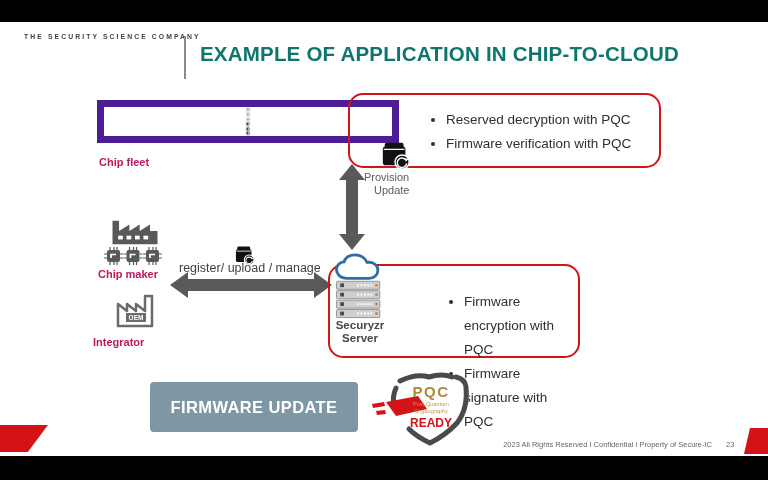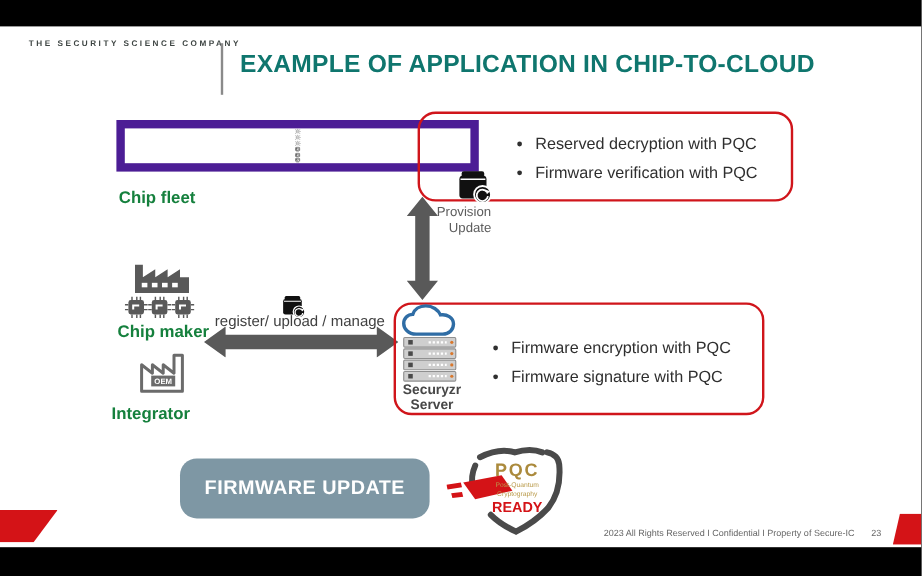--- a/index.html
+++ b/index.html
@@ -14,27 +14,27 @@
   .brand{font-size:27px;font-weight:bold;color:#3e4543;letter-spacing:.5px;line-height:28px;position:relative;}
   .brand .hyphen{color:#d41317;}
   .i-dot{position:absolute;width:5px;height:5px;background:#d41317;}
   .tagline{font-size:6.8px;letter-spacing:2.1px;color:#3e4543;margin-top:3px;font-weight:bold;}
   .divider{position:absolute;left:184px;top:36px;width:2px;height:43px;background:#8a8a8a;}
   .title{position:absolute;left:200px;top:42px;font-size:20.5px;font-weight:bold;color:#0f766e;letter-spacing:.2px;}
 
   
   .fleet-box{position:absolute;left:97px;top:100px;width:302px;height:43px;border:7px solid #4c1d95;
              display:flex;align-items:center;justify-content:space-between;padding:0 6px;box-sizing:border-box;flex-direction:column;}
-  .lbl{font-size:14px;font-weight:bold;color:#15803d;}
+  .lbl{font-size:11px;font-weight:bold;color:#be185d;}
   .fleet-label{position:absolute;left:99px;top:156px;}
 
   
   .callout{position:absolute;border:2px solid #d0151b;border-radius:15px;box-sizing:border-box;background:transparent;}
   .callout.device{left:348px;top:93px;width:313px;height:75px;}
-  .callout.server{left:328px;top:252px;width:309px;height:94px;}
+  .callout.server{left:328px;top:264px;width:252px;height:94px;padding-left:38px;}
   .callout ul{margin:0;padding:0 0 0 96px;list-style:disc;color:#2f2f2f;}
   .callout.device ul{padding-top:13px;}
   .callout.server ul{padding-top:24px;}
   .callout li{font-size:13.5px;line-height:24px;color:#2f2f2f;}
 
   
   .varrow{position:absolute;left:339px;top:164px;}
   .harrow{position:absolute;left:170px;top:272px;}
   .prov{position:absolute;left:364px;top:171px;font-size:11px;color:#5c5c5c;line-height:13px;}
   .prov .l2{padding-left:10px;}
@@ -51,21 +51,21 @@
   
   .srv-icon{position:absolute;left:332px;top:253px;}
   .srv-label{position:absolute;left:328px;top:319px;width:64px;text-align:center;
              font-size:11.5px;font-weight:bold;color:#474747;line-height:13px;}
 
   
   .fw-big{position:absolute;left:380px;top:139px;}
   .fw-small{position:absolute;left:234px;top:244px;}
 
   
-  .cta{position:absolute;left:150px;top:382px;width:208px;height:50px;border-radius:14px;
+  .cta{position:absolute;left:150px;top:382px;width:208px;height:50px;border-radius:4px;
        background:#7e97a4;display:flex;align-items:center;justify-content:center;border:none;}
   .cta span{color:#fff;font-weight:bold;font-size:16.5px;letter-spacing:.4px;font-family:"Liberation Sans",sans-serif;}
 
   
   .badge{position:absolute;left:372px;top:369px;}
 
   
   .copyright{position:absolute;left:420px;top:440px;width:292px;text-align:right;font-size:7.5px;color:#666;}
   .pagenum{position:absolute;left:726px;top:440px;font-size:7.5px;color:#666;}
   .corner-left{position:absolute;left:0;top:425px;width:48px;height:27px;background:#d41317;

